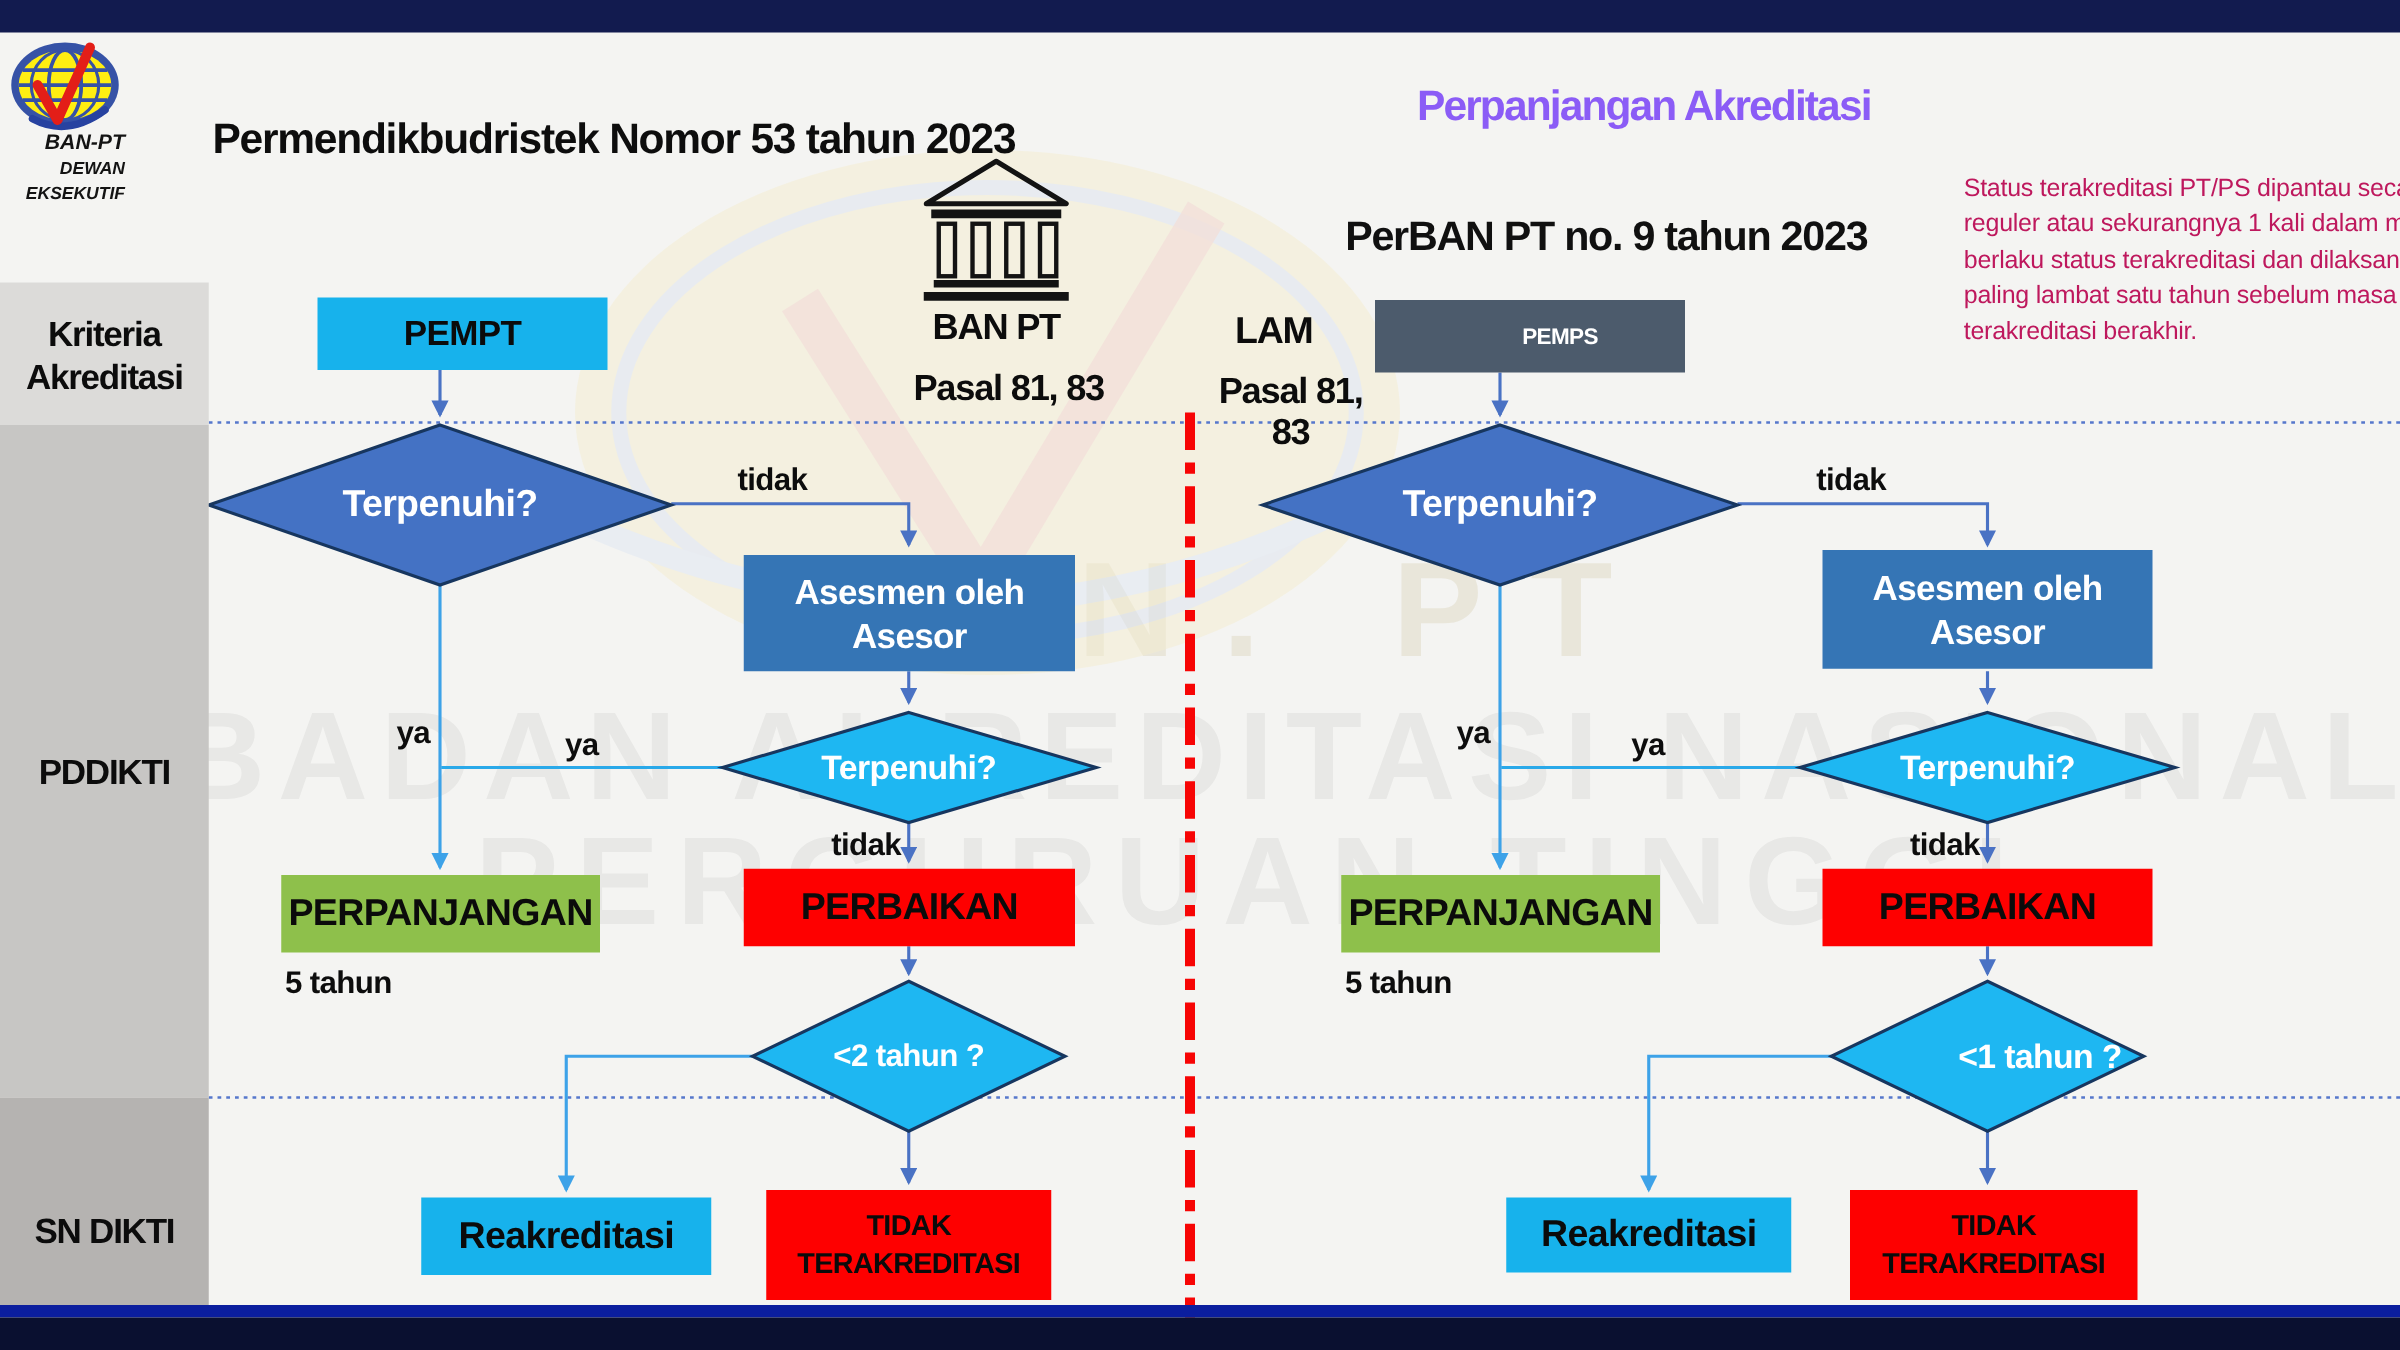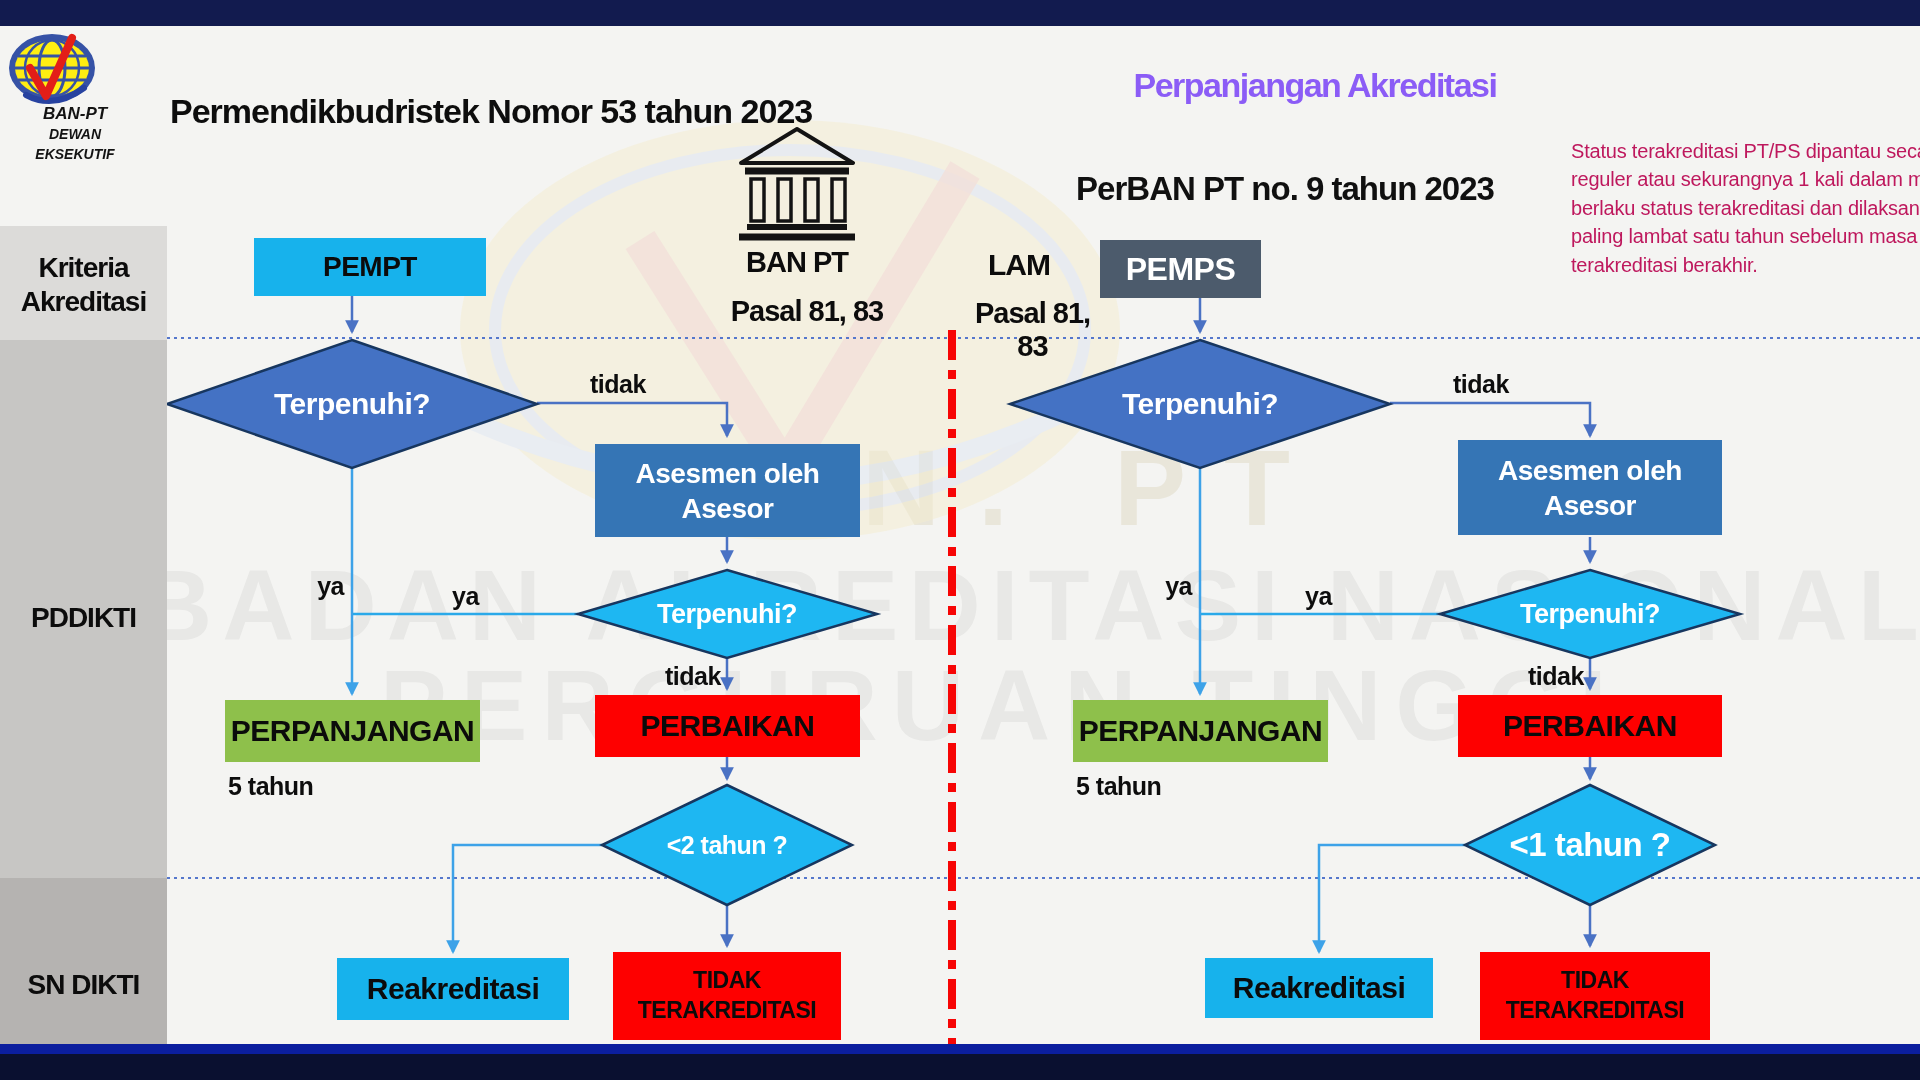--- a/index.html
+++ b/index.html
@@ -21,21 +21,21 @@
   #side2{top:340px;height:538px;background:#c7c6c4;}
   #side3{top:878px;height:166px;background:#b5b3b1;}
   .side-label{left:0;width:167px;z-index:4;font-weight:700;font-size:28px;letter-spacing:-1px;color:#0c0c0c;line-height:1.22;text-align:center;}
   
   #law-left{left:170px;top:92px;font-size:34px;font-weight:700;letter-spacing:-1px;color:#0d0d0d;z-index:4;}
   #main-title{left:1060px;top:66px;width:510px;font-size:34px;font-weight:700;letter-spacing:-1.5px;color:#8b5cf6;z-index:4;}
   #law-right{left:1030px;top:170px;width:510px;font-size:33px;font-weight:700;letter-spacing:-1px;color:#101010;z-index:4;}
   #note{left:1571px;top:137px;width:430px;font-size:20px;line-height:1.42;letter-spacing:-0.2px;color:#be185d;z-index:4;}
   
   #logo-box{left:4px;top:30px;width:100px;z-index:4;}
-  .logo-text{width:100px;text-align:center;font-weight:700;font-style:italic;color:#131313;z-index:4;padding-left:25px;}
+  .logo-text{width:100px;text-align:right;font-weight:700;font-style:italic;color:#131313;z-index:4;}
   
   #authority-left{left:737px;top:246px;width:120px;font-size:29px;font-weight:700;letter-spacing:-1px;color:#0c0c0c;z-index:4;}
   #pasal-left{left:722px;top:295px;width:170px;font-size:29px;font-weight:700;letter-spacing:-1px;color:#0c0c0c;z-index:4;}
   #authority-right{left:988px;top:248px;width:90px;font-size:30px;font-weight:700;letter-spacing:-1px;color:#0c0c0c;z-index:4;text-align:left;}
   #pasal-right{left:960px;top:297px;width:145px;font-size:29px;font-weight:700;letter-spacing:-1px;color:#0c0c0c;z-index:4;}
   
   .node{z-index:4;font-weight:700;letter-spacing:-0.5px;}
   .cyan{background:#17b2ec;color:#0b0b0b;}
   .slate{background:#4c5b6c;color:#ffffff;}
   .steel{background:#3575b5;color:#ffffff;}
@@ -169,32 +169,32 @@
 <div class="abs ctr node green" style="left:225px;top:700px;width:255px;height:62px;font-size:30px;">PERPANJANGAN</div>
 <div class="abs elabel" style="left:228px;top:772px;">5 tahun</div>
 <div class="abs ctr node red" style="left:595px;top:695px;width:265px;height:62px;font-size:30px;">PERBAIKAN</div>
 <div class="abs ctr dlabel" style="left:615px;top:822px;width:224px;height:46px;font-size:25px;">&lt;2 tahun ?</div>
 <div class="abs ctr node cyan" style="left:337px;top:958px;width:232px;height:62px;font-size:30px;">Reakreditasi</div>
 <div class="abs ctr node red" style="left:613px;top:952px;width:228px;height:88px;font-size:23px;line-height:1.3;flex-direction:column;">
   <span>TIDAK</span>
   <span>TERAKREDITASI</span>
 </div>
 
-<div class="abs ctr node slate" style="left:1100px;top:240px;width:161px;height:58px;font-size:32px;">PEMPS</div>
+<div class="abs ctr node slate" style="left:1100px;top:240px;width:200px;height:58px;font-size:18px;padding-left:48px;">PEMPS</div>
 <div class="abs ctr dlabel" style="left:1075px;top:378px;width:250px;height:52px;font-size:30px;">Terpenuhi?</div>
 <div class="abs elabel" style="left:1453px;top:370px;">tidak</div>
 <div class="abs ctr node steel" style="left:1458px;top:440px;width:264px;height:95px;font-size:28px;line-height:1.25;flex-direction:column;">
   <span>Asesmen oleh</span>
   <span>Asesor</span>
 </div>
 <div class="abs elabel" style="left:1148px;top:572px;width:44px;text-align:right;">ya</div>
 <div class="abs elabel" style="left:1305px;top:582px;">ya</div>
 <div class="abs ctr dlabel" style="left:1465px;top:592px;width:250px;height:44px;font-size:27px;">Terpenuhi?</div>
 <div class="abs elabel" style="left:1528px;top:662px;">tidak</div>
 <div class="abs ctr node green" style="left:1073px;top:700px;width:255px;height:62px;font-size:30px;">PERPANJANGAN</div>
 <div class="abs elabel" style="left:1076px;top:772px;">5 tahun</div>
 <div class="abs ctr node red" style="left:1458px;top:695px;width:264px;height:62px;font-size:30px;">PERBAIKAN</div>
-<div class="abs ctr dlabel" style="left:1478px;top:822px;width:224px;height:46px;font-size:33px;">&lt;1 tahun ?</div>
+<div class="abs ctr dlabel" style="left:1520px;top:822px;width:224px;height:46px;font-size:27px;">&lt;1 tahun ?</div>
 <div class="abs ctr node cyan" style="left:1205px;top:958px;width:228px;height:60px;font-size:30px;">Reakreditasi</div>
 <div class="abs ctr node red" style="left:1480px;top:952px;width:230px;height:88px;font-size:23px;line-height:1.3;flex-direction:column;">
   <span>TIDAK</span>
   <span>TERAKREDITASI</span>
 </div>
 
 </body></html>

